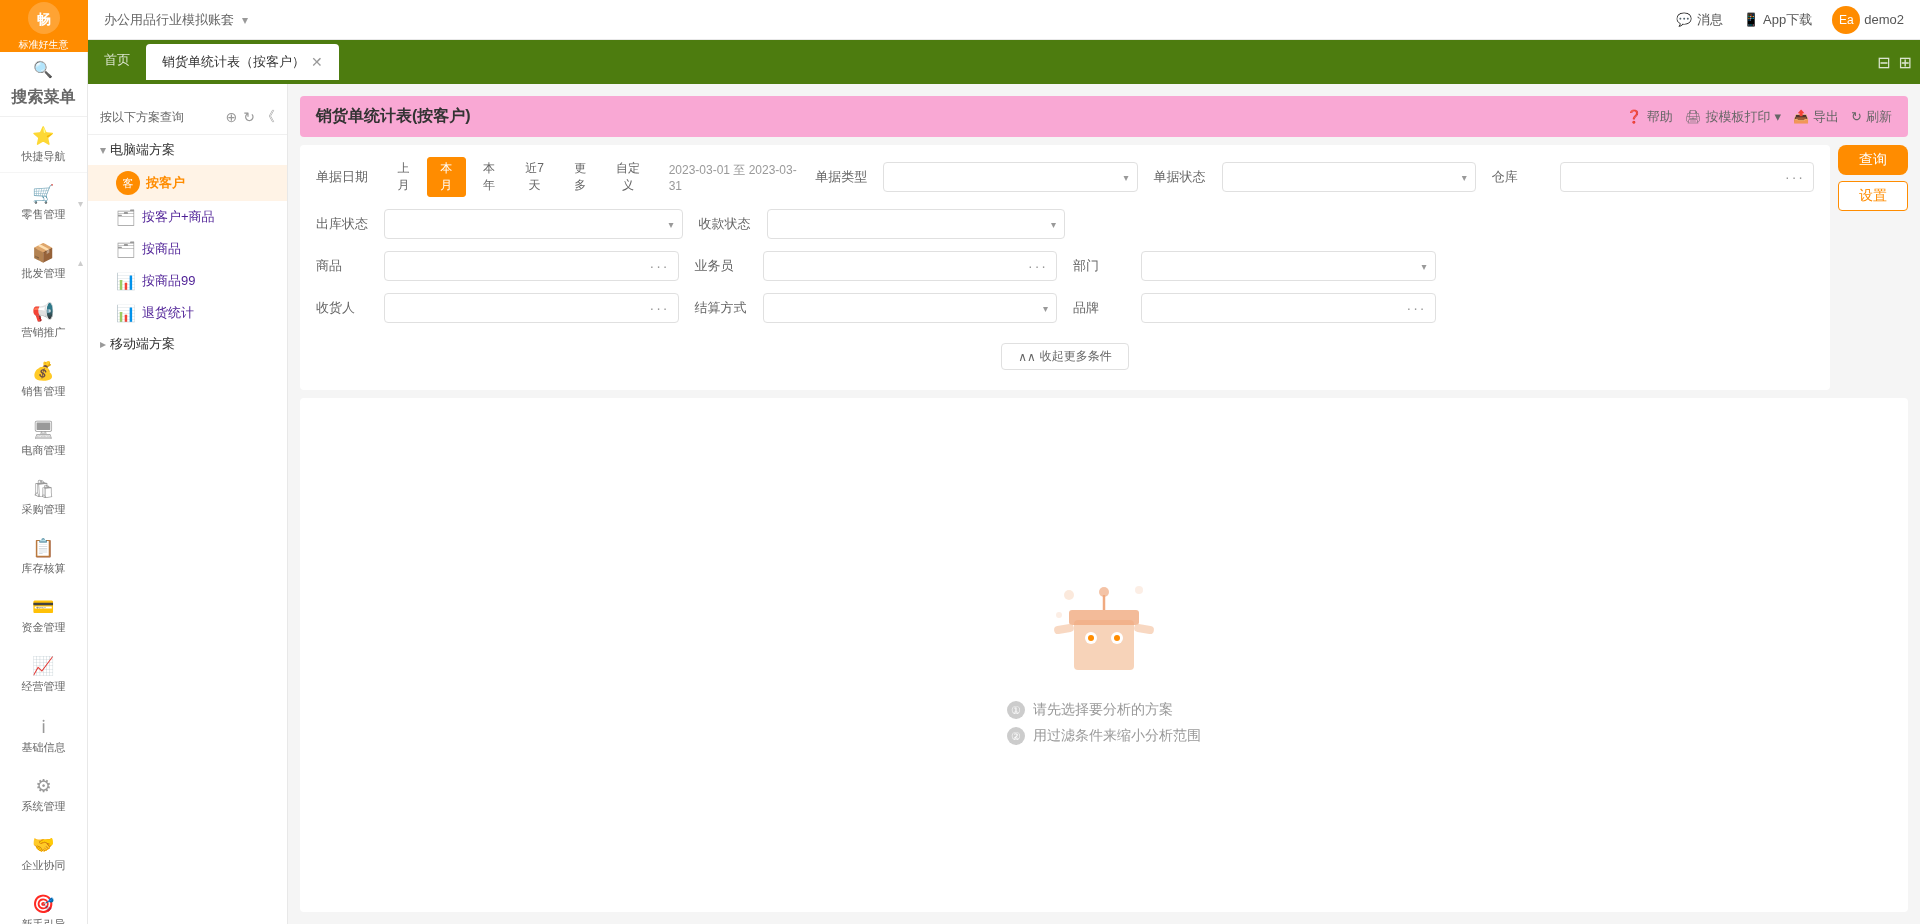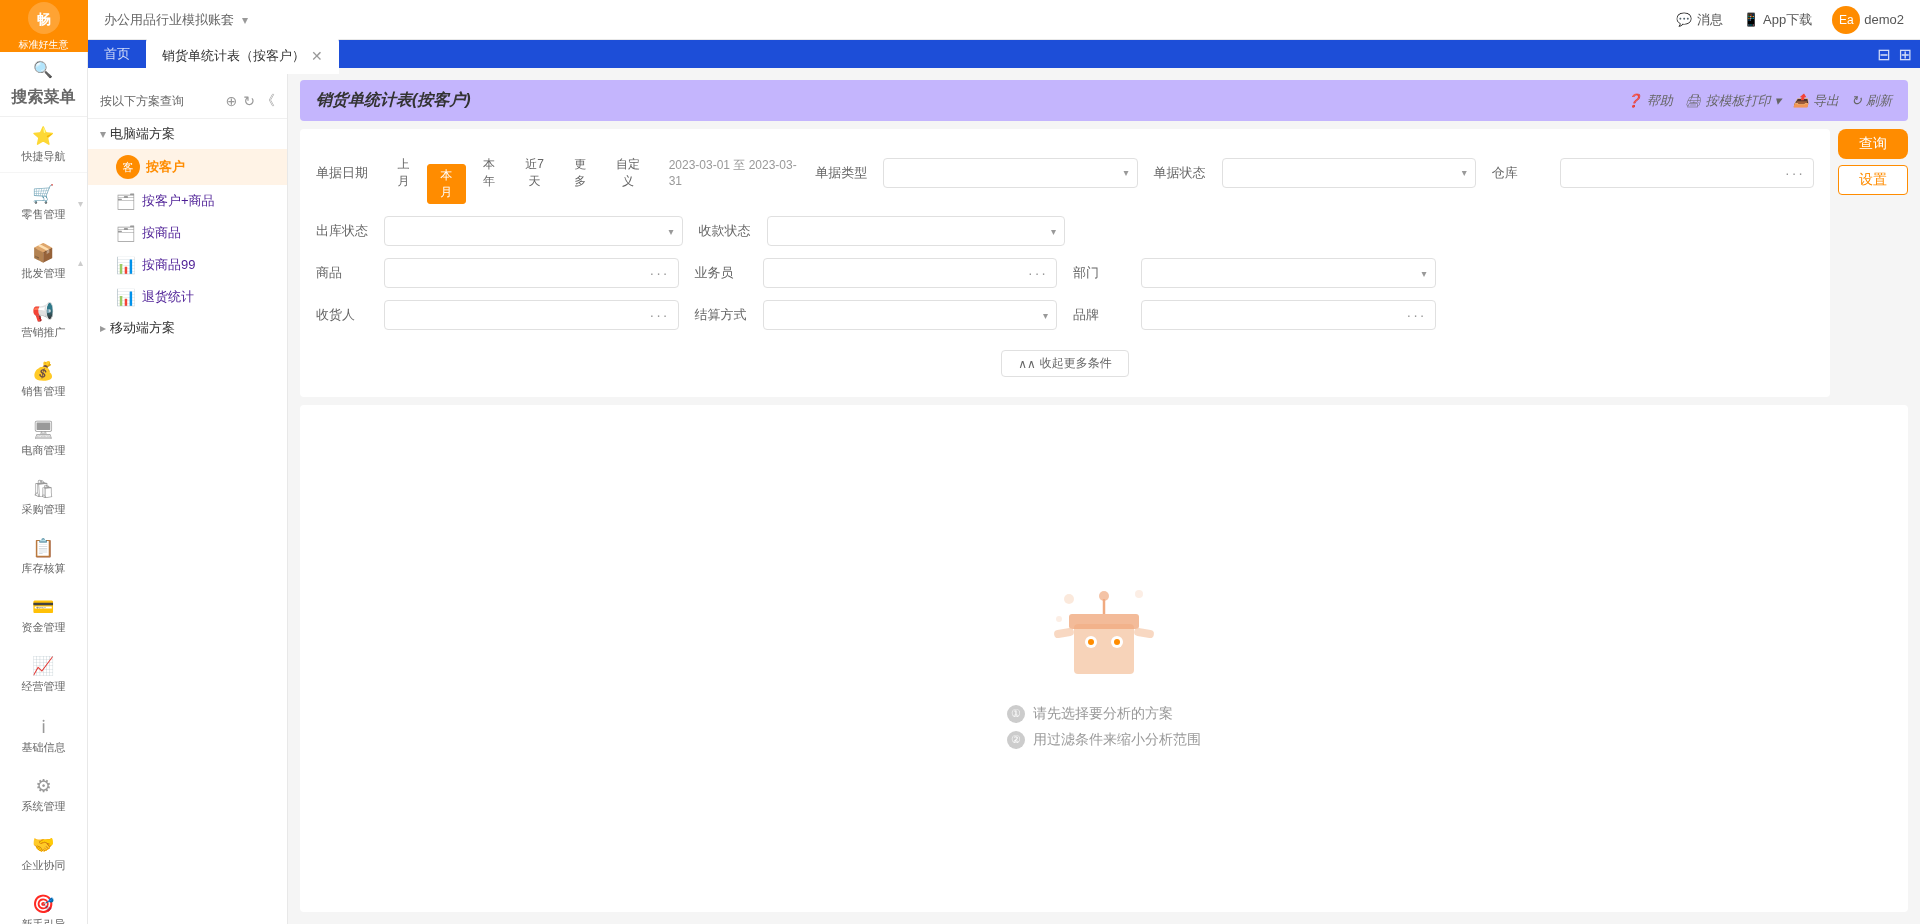--- a/index.html
+++ b/index.html
@@ -22,21 +22,21 @@
     
     .topbar { height: 40px; background: #fff; border-bottom: 1px solid #e8e8e8; display: flex; align-items: center; justify-content: space-between; padding: 16px 16px; flex-shrink: 0; }
     .topbar-left { display: flex; align-items: center; gap: 8px; }
     .topbar-title { font-size: 13px; color: #666; }
     .topbar-dropdown { color: #999; font-size: 12px; cursor: pointer; }
     .topbar-right { display: flex; align-items: center; gap: 20px; }
     .topbar-right-item { display: flex; align-items: center; gap: 4px; font-size: 13px; color: #555; cursor: pointer; }
     .topbar-avatar { width: 28px; height: 28px; border-radius: 50%; background: #ff8c00; display: flex; align-items: center; justify-content: center; color: #fff; font-size: 12px; }
 
     
-    .tabbar { height: 28px; background: #1d4ed8; display: flex; align-items: center; padding: 0 0; flex-shrink: 0; }
+    .tabbar { height: 44px; background: #4d7c0f; display: flex; padding: 0 0; flex-shrink: 0; }
     .tab { height: 40px; display: flex; align-items: center; padding: 0 16px; cursor: pointer; font-size: 13px; color: rgba(255,255,255,0.8); position: relative; gap: 6px; }
     .tab.home { background: transparent; }
     .tab.active { background: #fff; color: #333; border-radius: 4px 4px 0 0; margin-top: 4px; height: 36px; }
     .tab.active .tab-close { color: #999; }
     .tab-close { font-size: 14px; color: rgba(255,255,255,0.6); cursor: pointer; }
     .tabbar-spacer { flex: 1; }
     .tabbar-actions { display: flex; align-items: center; padding-right: 8px; gap: 8px; }
     .tabbar-action-btn { color: rgba(255,255,255,0.8); font-size: 16px; cursor: pointer; }
 
     
@@ -58,40 +58,40 @@
     .scheme-item-icon.small { width: 20px; height: 20px; background: transparent; font-size: 16px; color: #999; }
     .scheme-item-label { font-size: 13px; color: #4c1d95; }
     .scheme-item.active .scheme-item-label { color: #ff8c00; font-weight: bold; }
     .mobile-group { }
     .mobile-group-header { display: flex; align-items: center; padding: 6px 12px; cursor: pointer; }
 
     
     .right-panel { flex: 1; overflow: hidden; display: flex; flex-direction: column; padding: 12px; gap: 8px; }
 
     
-    .page-title-bar { background: #c4b5fd; padding: 10px 16px; display: flex; align-items: center; justify-content: space-between; border-radius: 4px; font-style: italic; }
+    .page-title-bar { background: #f9a8d4; padding: 10px 16px; display: flex; align-items: center; justify-content: space-between; border-radius: 4px; }
     .page-title { font-size: 16px; color: #333; font-weight: bold; }
     .page-actions { display: flex; align-items: center; gap: 12px; }
     .page-action-btn { display: flex; align-items: center; gap: 4px; font-size: 13px; color: #666; cursor: pointer; }
     .query-btn { background: #ff8c00; color: #fff; border: none; padding: 6px 20px; border-radius: 8px; cursor: pointer; font-size: 14px; }
     .setting-btn { background: #fff; color: #ff8c00; border: 1px solid #ff8c00; padding: 5px 20px; border-radius: 4px; cursor: pointer; font-size: 14px; }
 
     
     .filter-area { background: #fff; border-radius: 4px; padding: 12px 16px; }
     .filter-row { display: flex; align-items: center; margin-bottom: 12px; gap: 16px; }
     .filter-row:last-child { margin-bottom: 0; }
     .filter-item { display: flex; align-items: center; flex: 1; gap: 8px; min-width: 0; }
     .filter-label { font-size: 13px; color: #666; white-space: nowrap; min-width: 60px; }
     .filter-input { flex: 1; height: 30px; border: 1px solid #e0e0e0; border-radius: 4px; padding: 0 8px; font-size: 12px; color: #333; display: flex; align-items: center; justify-content: space-between; cursor: pointer; background: #fff; position: relative; }
     .filter-input .placeholder { color: #999; font-size: 12px; }
     .filter-input .arrow { color: #999; font-size: 10px; }
     .filter-input .dots { color: #999; font-size: 14px; letter-spacing: 2px; }
     .date-btns { display: flex; align-items: center; gap: 4px; }
     .date-btn { padding: 2px 8px; font-size: 12px; border-radius: 3px; cursor: pointer; border: 1px solid transparent; color: #666; background: transparent; }
-    .date-btn.active { background: #ff8c00; color: #fff; border-color: #ff8c00; margin-top: 23px; }
+    .date-btn.active { background: #ff8c00; color: #fff; border-color: #ff8c00; }
     .date-range { font-size: 12px; color: #999; margin-left: 8px; }
     .filter-row-buttons { display: flex; align-items: center; justify-content: center; padding: 8px 0; }
     .collapse-btn { display: flex; align-items: center; gap: 4px; color: #666; font-size: 12px; cursor: pointer; border: 1px solid #e0e0e0; border-radius: 4px; padding: 4px 16px; background: #fff; }
 
     
     .empty-area { flex: 1; display: flex; flex-direction: column; align-items: center; justify-content: center; background: #fff; border-radius: 4px; }
     .empty-illustration { width: 120px; height: 120px; display: flex; align-items: center; justify-content: center; margin-bottom: 16px; }
     .empty-tips { display: flex; flex-direction: column; gap: 8px; }
     .empty-tip { display: flex; align-items: center; gap: 8px; font-size: 14px; color: #999; }
     .tip-num { width: 18px; height: 18px; border-radius: 50%; background: #ccc; color: #fff; font-size: 11px; display: flex; align-items: center; justify-content: center; flex-shrink: 0; }

